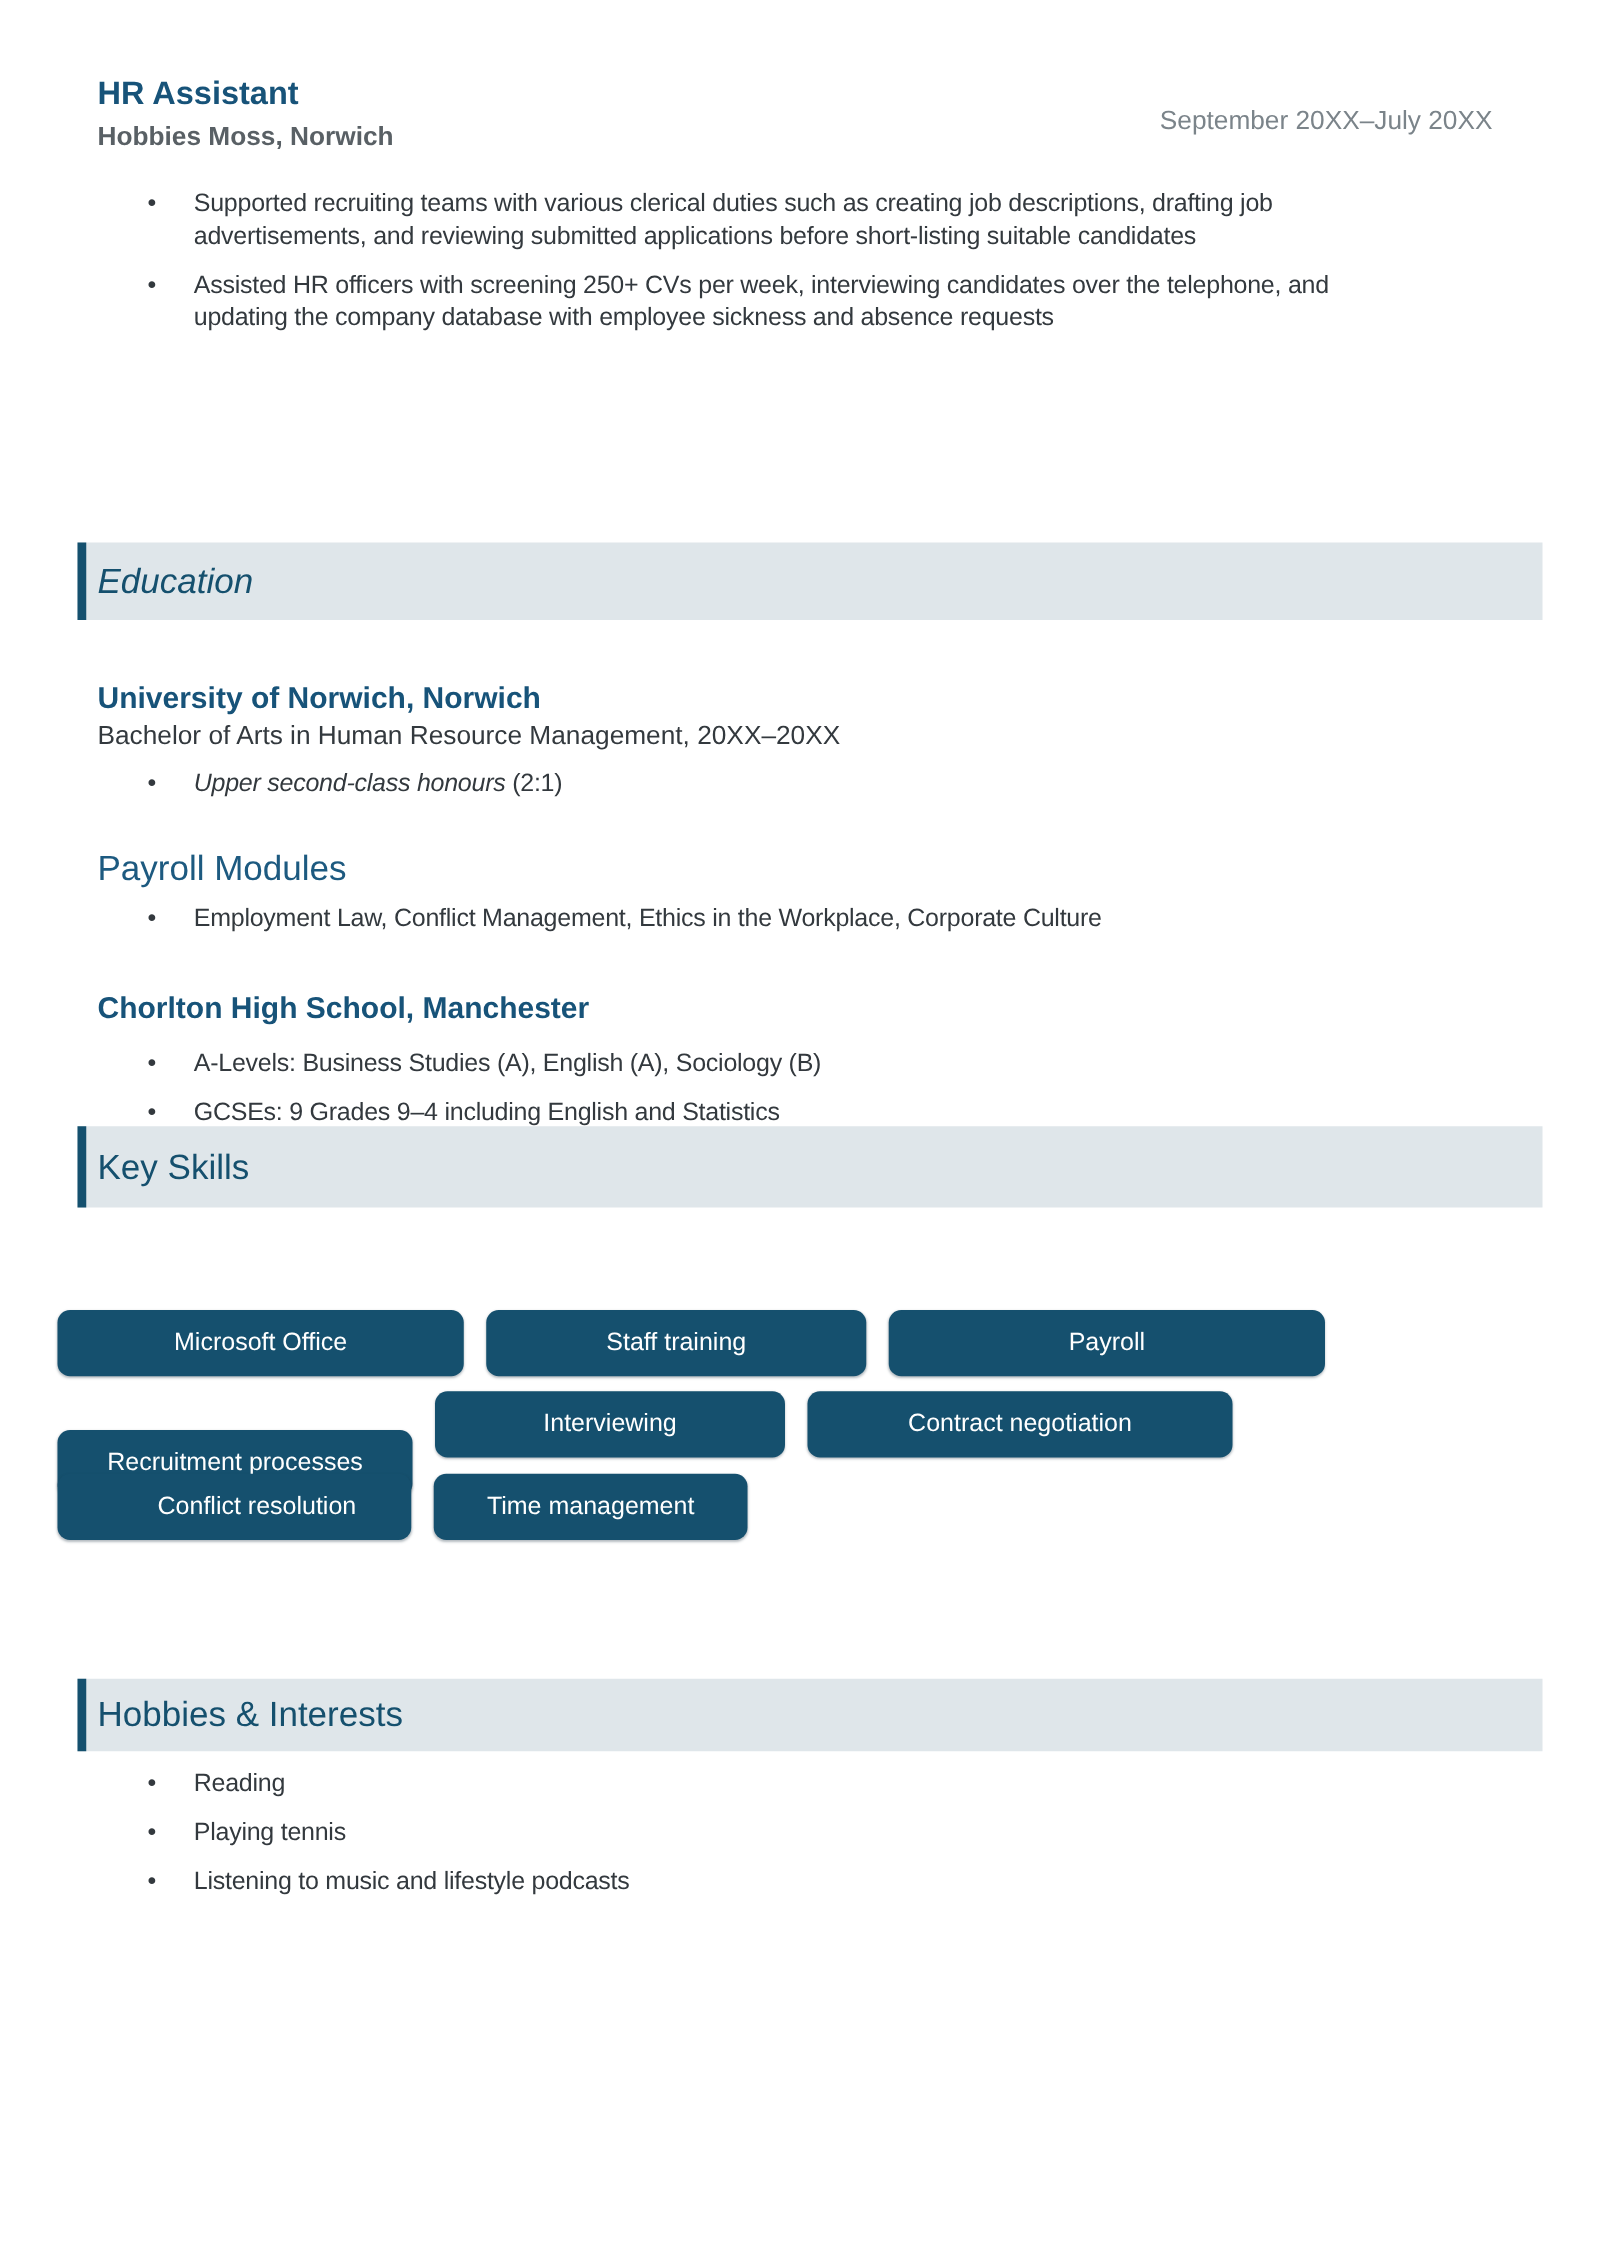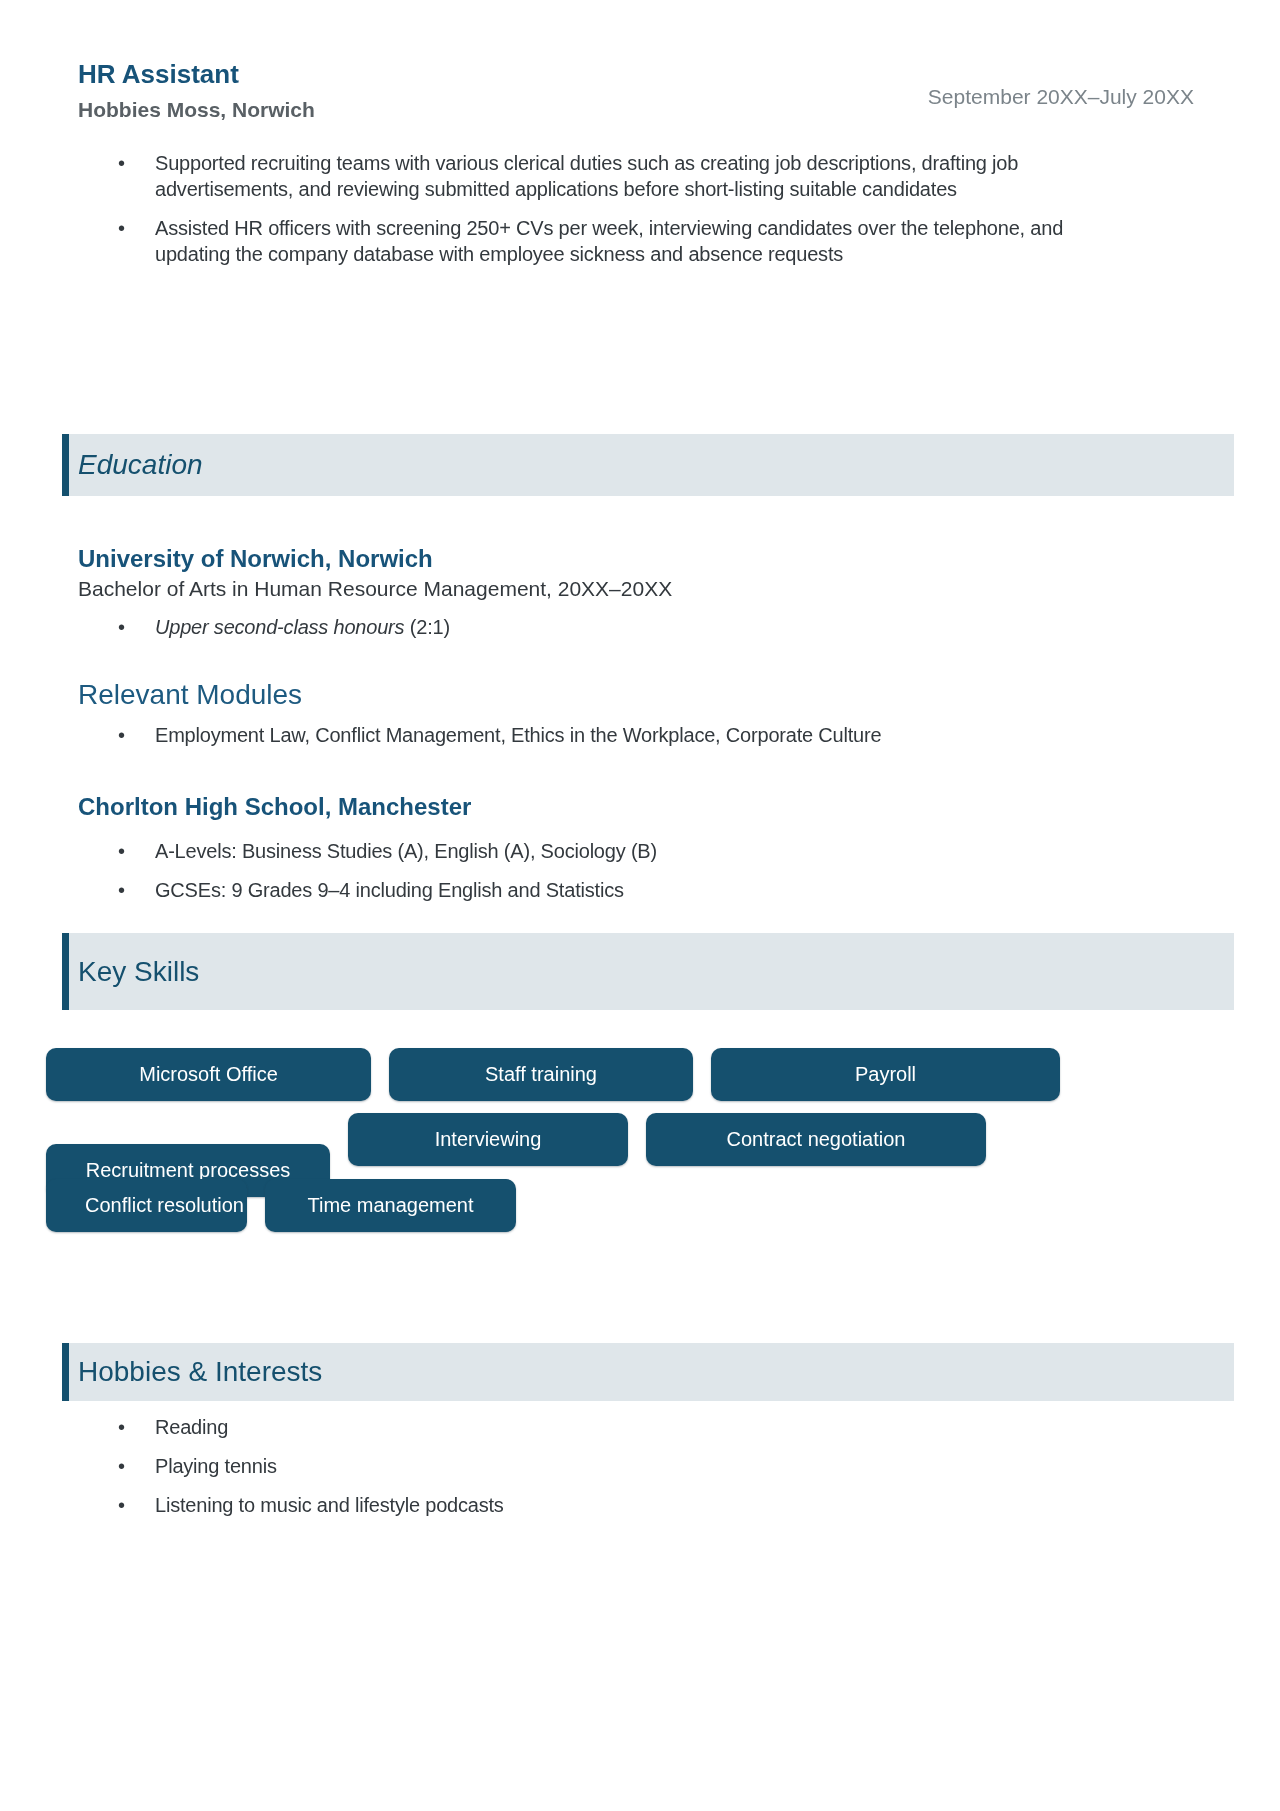--- a/index.html
+++ b/index.html
@@ -82,21 +82,21 @@
     border-left: 7px solid var(--bar_border, #14506e);
     display: flex;
     align-items: center;
   }
   .section-bar .bar-label {
     padding-left: 9px;
     font-size: 28px;
     color: var(--section_blue, #15506e);
   }
   .bar-education { top: 434px; font-style: italic; }
-  .bar-skills    { top: 933px; height: 77px; }
+  .bar-skills    { top: 901px; height: 65px; }
   .bar-hobbies   { top: 1343px; height: 58px; align-items: center; }
   
   .edu-name {
     position: absolute;
     left: 78px;
     margin: 0;
     font-size: 24px;
     line-height: 30px;
     font-weight: bold;
     color: var(--heading_blue, #175379);
@@ -146,21 +146,21 @@
     justify-content: center;
     font-size: 20px;
     box-shadow: 0 1px 2px rgba(40, 60, 75, 0.35);
   }
   .pw-1 { width: 325px; }
   .pw-2 { width: 304px; }
   .pw-3 { width: 349px; }
   .pw-4 { width: 284px; margin-top: 31px; }
   .pw-5 { width: 280px; }
   .pw-6 { width: 340px; }
-  .pw-7 { width: 201px; padding-left: 36px; }
+  .pw-7 { width: 283px; padding-left: 36px; }
   .pw-8 { width: 251px; }
   
   .hobbies-list { top: 1414px; width: 1000px; }
   .hobbies-list li { margin-bottom: 15px; }
 </style>
 </head>
 <body>
 
 <div class="page">
 
@@ -177,21 +177,21 @@
     <span class="bar-label">Education</span>
   </div>
 
   <h2 class="edu-name uni-name">University of Norwich, Norwich</h2>
   <div class="uni-degree">Bachelor of Arts in Human Resource Management, 20XX–20XX</div>
 
   <ul class="bullets honours-list">
     <li><span class="honours-italic">Upper second-class honours</span><span> (2:1)</span></li>
   </ul>
 
-  <h3 class="relevant-modules">Relevant Modules</h3>
+  <h3 class="relevant-modules">Payroll Modules</h3>
   <ul class="bullets modules-list">
     <li>Employment Law, Conflict Management, Ethics in the Workplace, Corporate Culture</li>
   </ul>
 
   <h2 class="edu-name school-name">Chorlton High School, Manchester</h2>
   <ul class="bullets school-list">
     <li>A-Levels: Business Studies (A), English (A), Sociology (B)</li>
     <li>GCSEs: 9 Grades 9–4 including English and Statistics</li>
   </ul>
 

